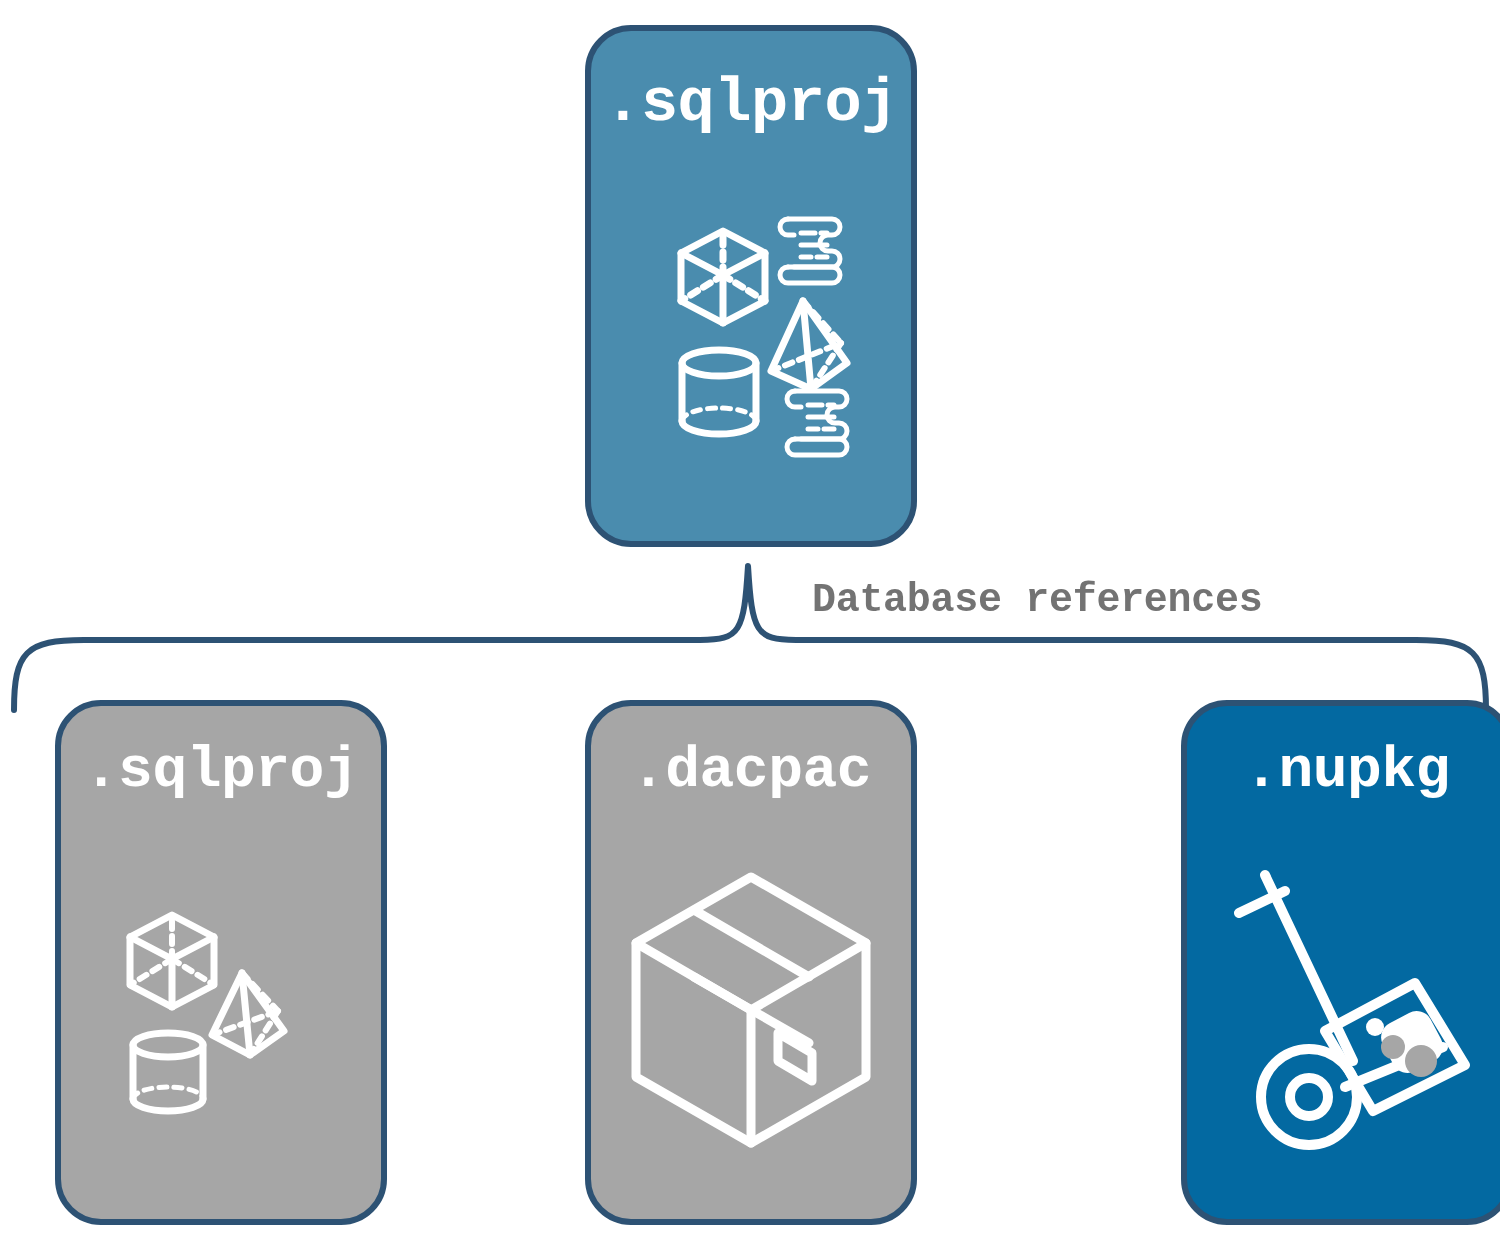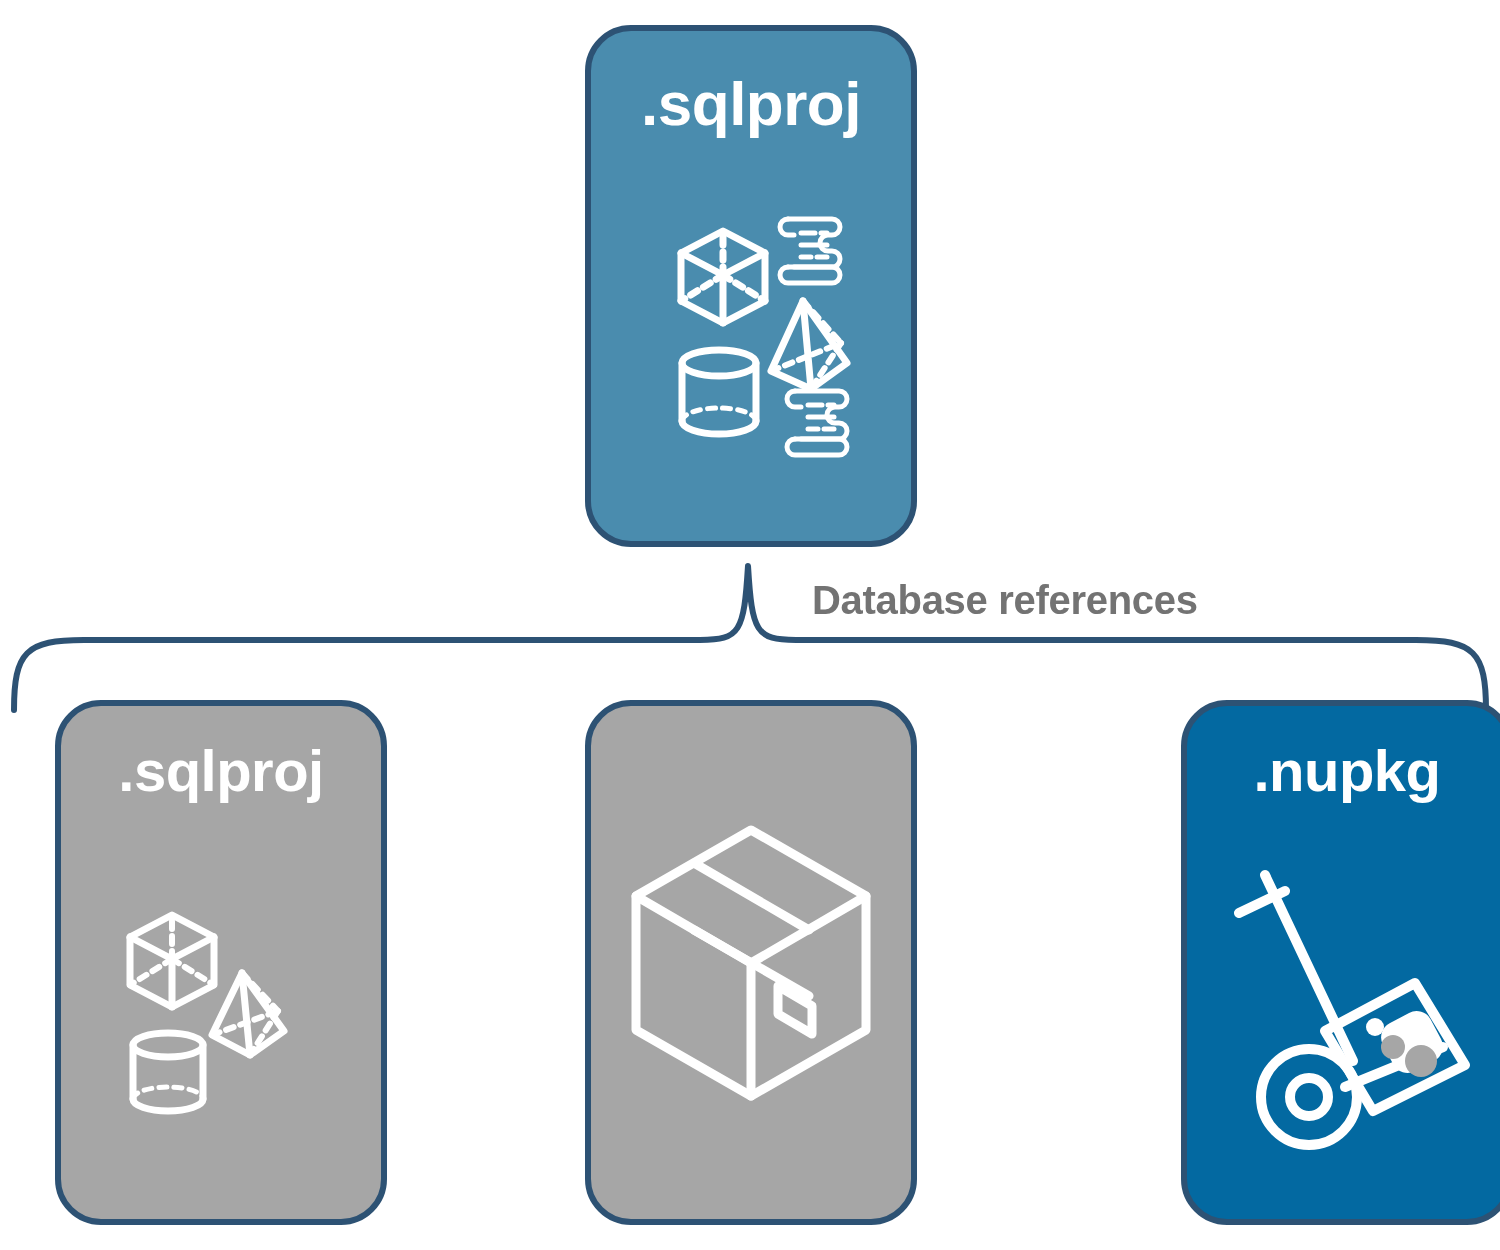--- a/index.html
+++ b/index.html
@@ -10,20 +10,21 @@
   body {
     width: 1500px;
     height: 1250px;
     font-family: "Liberation Sans", sans-serif;
     overflow: hidden;
   }
   #diagram {
     position: relative;
     width: 1324px;
     height: 1250px;
+    font-family: Liberation Mono, monospace;
   }
   .card {
     position: absolute;
     box-sizing: border-box;
     border: 6px solid #2d5274;
     border-radius: 46px;
     display: flex;
     flex-direction: column;
     align-items: center;
   }
@@ -206,20 +207,21 @@
           <path d="M27,150 v54"></path>
           <path d="M97,150 v54"></path>
           <path d="M27,204 a35,12 0 0 0 70,0"></path>
           <path d="M27,204 a35,12 0 0 1 70,0" stroke-dasharray="8 7" stroke-width="5"></path>
         </g>
       </svg>
     </div>
   </div>
 
   <div class="card card-bottom" id="card-dacpac">
+    <div class="card-title">.dacpac</div>
     <div class="icon-area">
       <svg width="250" height="290" viewBox="0 0 250 290">
         <g fill="none" stroke="#ffffff" stroke-width="9" stroke-linecap="round" stroke-linejoin="round">
 
           <polygon points="125,12 240,78 240,212 125,278 10,212 10,78"></polygon>
 
           <line x1="125" y1="145" x2="125" y2="278"></line>
 
           <line x1="10" y1="78" x2="125" y2="145"></line>
           <line x1="240" y1="78" x2="125" y2="145"></line>

